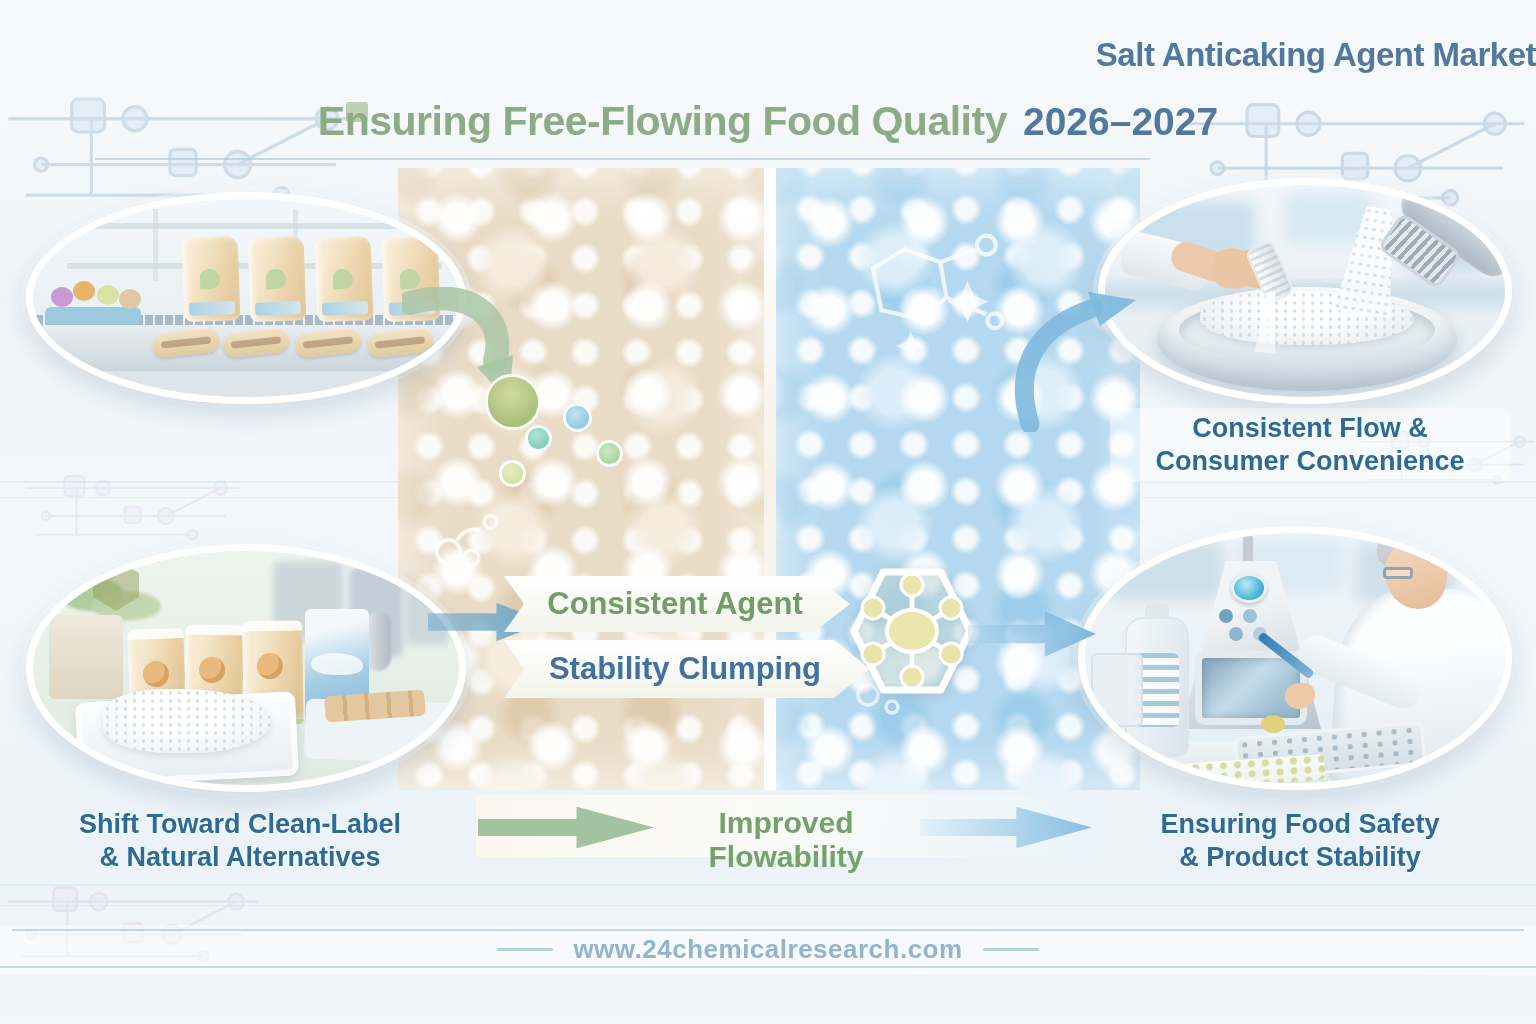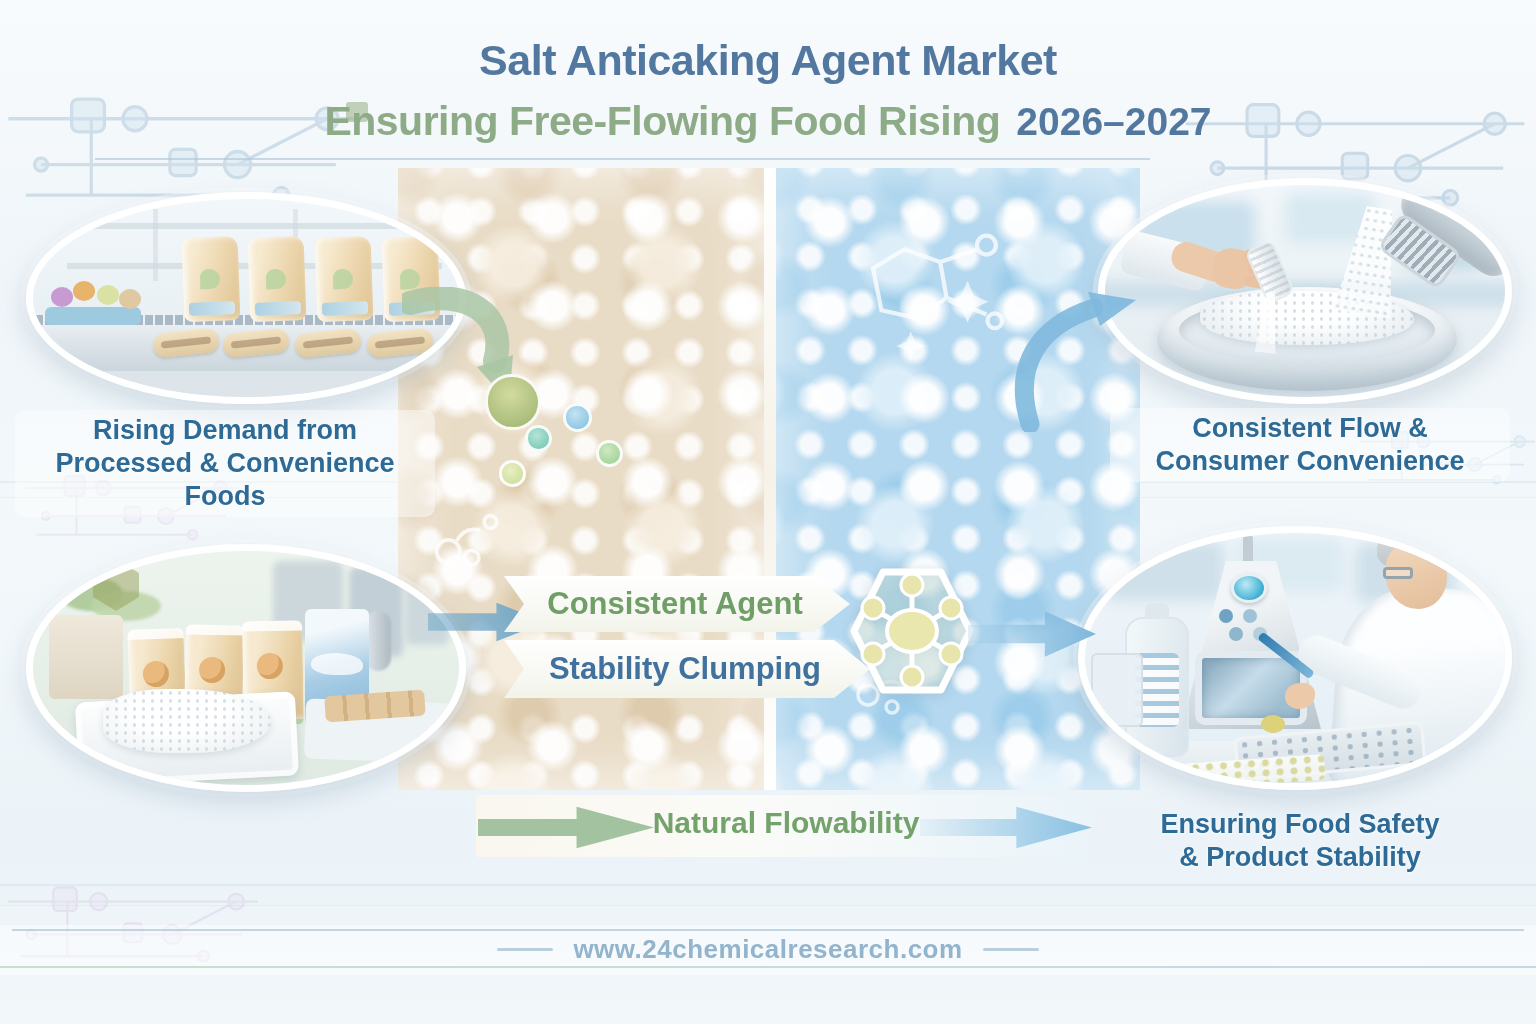--- a/index.html
+++ b/index.html
@@ -11,21 +11,21 @@
   .rule{position:absolute;z-index:1;}
   .rule-title{left:95px;top:158px;width:1055px;height:2px;background:rgba(125,165,195,.38);}
   .rule-mid1{left:0;top:481px;width:100%;height:2px;background:rgba(150,185,205,.16);}
   .rule-mid2{left:0;top:497px;width:100%;height:1px;background:rgba(150,185,205,.12);}
   .rule-low1{left:0;top:884px;width:100%;height:2px;background:rgba(150,185,205,.15);}
   .rule-low2{left:0;top:905px;width:100%;height:1px;background:rgba(150,185,205,.12);}
   .deco{position:absolute;z-index:1;}
   .green-chip{position:absolute;left:346px;top:102px;width:22px;height:20px;background:#9cb48c;opacity:.6;border-radius:3px;z-index:1;}
 
   
-  .title{position:absolute;left:0;right:0;top:36px;text-align:center;font-size:43px;font-weight:bold;
+  .title{position:absolute;left:0;right:0;top:36px;text-align:right;font-size:33px;font-weight:bold;
     color:#53789f;letter-spacing:-.5px;z-index:5;}
   .subtitle-row{position:absolute;left:0;right:0;top:98px;display:flex;justify-content:center;align-items:baseline;gap:16px;z-index:5;}
   .subtitle{font-size:41px;font-weight:bold;color:#8cab86;letter-spacing:-.5px;}
   .period{font-size:39px;font-weight:bold;color:#53789f;}
 
   
   .salt{position:absolute;top:168px;height:622px;z-index:1;box-shadow:inset 0 0 46px 18px rgba(255,255,255,.5);}
   .salt-beige{left:398px;width:368px;background-color:#e9dcc6;background-image:
     radial-gradient(circle, rgba(255,255,255,.95) 0 14px, rgba(255,255,255,0) 26px),
     radial-gradient(circle, rgba(246,238,224,.9) 0 22px, rgba(246,238,224,0) 40px),
@@ -265,21 +265,21 @@
   <svg class="deco" style="left:25px;top:468px;width:215px;height:80px;opacity:.25;filter:hue-rotate(70deg)" viewBox="0 0 320 120">
       <use href="#net"></use>
     </svg>
   <svg class="deco" style="left:8px;top:878px;width:250px;height:94px;opacity:.3;filter:hue-rotate(70deg)" viewBox="0 0 320 120">
       <use href="#net"></use>
     </svg>
   <div class="green-chip"></div>
 
   <div class="title">Salt Anticaking Agent Market</div>
   <div class="subtitle-row">
-    <span class="subtitle">Ensuring Free-Flowing Food Rising</span>
+    <span class="subtitle">Ensuring Free-Flowing Food Quality</span>
     <span class="period">2026–2027</span>
   </div>
 
   <div class="salt salt-beige"></div>
   <div class="salt salt-blue"></div>
   <div class="salt-divider"></div>
 
   <svg class="sketch" style="left:425px;top:490px;width:95px;height:85px;opacity:.8" viewBox="0 0 90 80">
     <g fill="none" stroke="#ffffff" stroke-width="3.5">
         <circle cx="22" cy="58" r="11"></circle>
@@ -389,24 +389,24 @@
     <div class="br-head"></div>
     <div class="br-glasses"></div>
     <div class="br-arm"></div>
     <div class="br-hand2"></div>
     <div class="br-pen"></div>
     <div class="br-tray"></div>
     <div class="br-blob"></div>
     <div class="br-samples"></div>
   </div>
 
-  <div class="callout co-tl">Rising Demand from
-Processed &amp; Convenience Foods</div>
   <div class="callout co-tr">Consistent Flow &amp;
 Consumer Convenience</div>
+  <div class="callout co-bl">Shift Toward Clean-Label
+&amp; Natural Alternatives</div>
   <div class="callout co-br">Ensuring Food Safety
 &amp; Product Stability</div>
 
   <svg class="arrow-green-curve" viewBox="0 0 130 125">
     <path d="M8,16 C62,0 106,26 93,74" fill="none" stroke="#a9c6a4" stroke-width="24" stroke-linecap="round" opacity=".85"></path>
     <polygon points="75,80 111,68 107,116" fill="#a9c6a4" opacity=".9"></polygon>
   </svg>
   <div class="droplet drop-big"></div>
   <div class="droplet drop-teal"></div>
   <div class="droplet drop-blue"></div>
@@ -444,21 +444,21 @@
         <circle cx="103" cy="96" r="11"></circle>
       <circle cx="64" cy="119" r="11"></circle>
         <circle cx="25" cy="96" r="11"></circle>
         <circle cx="25" cy="50" r="11"></circle>
     </g>
   </svg>
   <div class="arrow-blue-hex"></div>
 
   <div class="strip"></div>
   <div class="arrow-green-out"></div>
-  <div class="outcome-label">Natural Flowability</div>
+  <div class="outcome-label">Improved Flowability</div>
   <div class="arrow-blue-out"></div>
 
   <div class="footer-band"></div>
   <div class="rule rule-ftop"></div>
   <div class="rule rule-fbot"></div>
   <div class="footer-row">
     <span class="footer-dash"></span>
     <span class="footer-site">www.24chemicalresearch.com</span>
     <span class="footer-dash"></span>
   </div>

